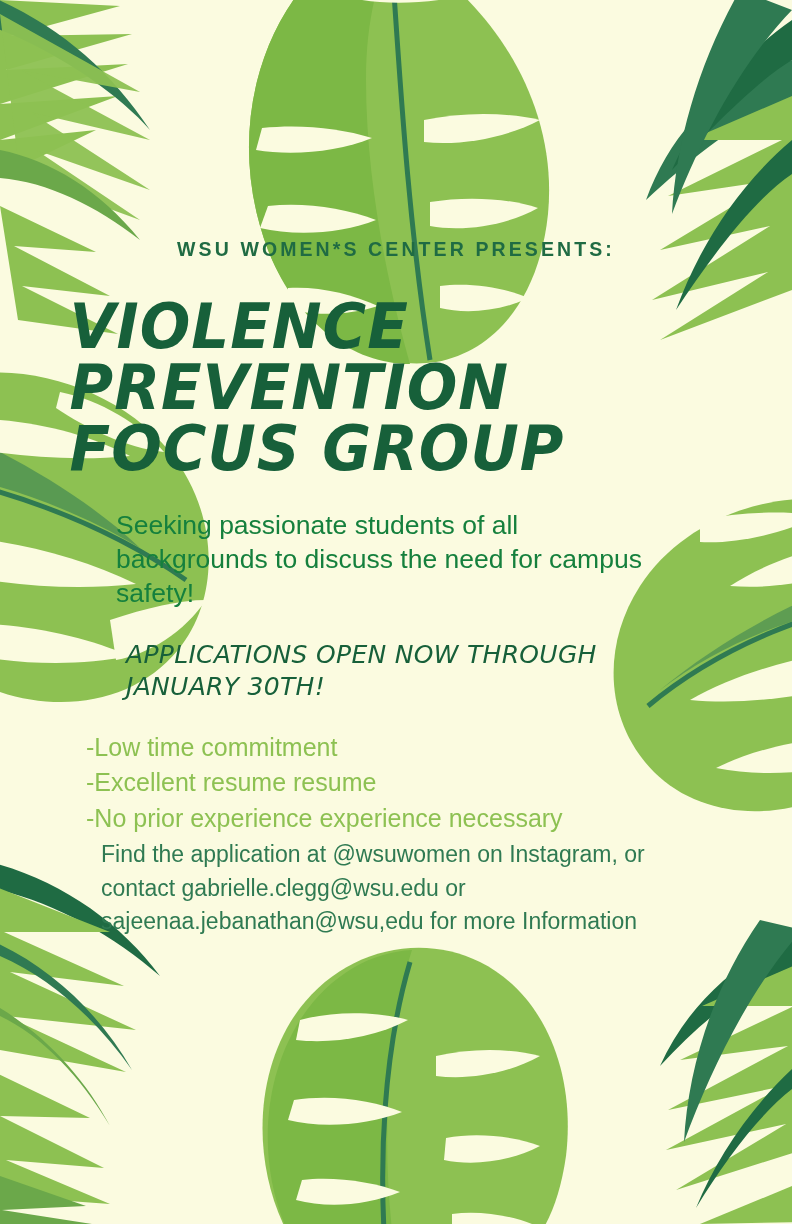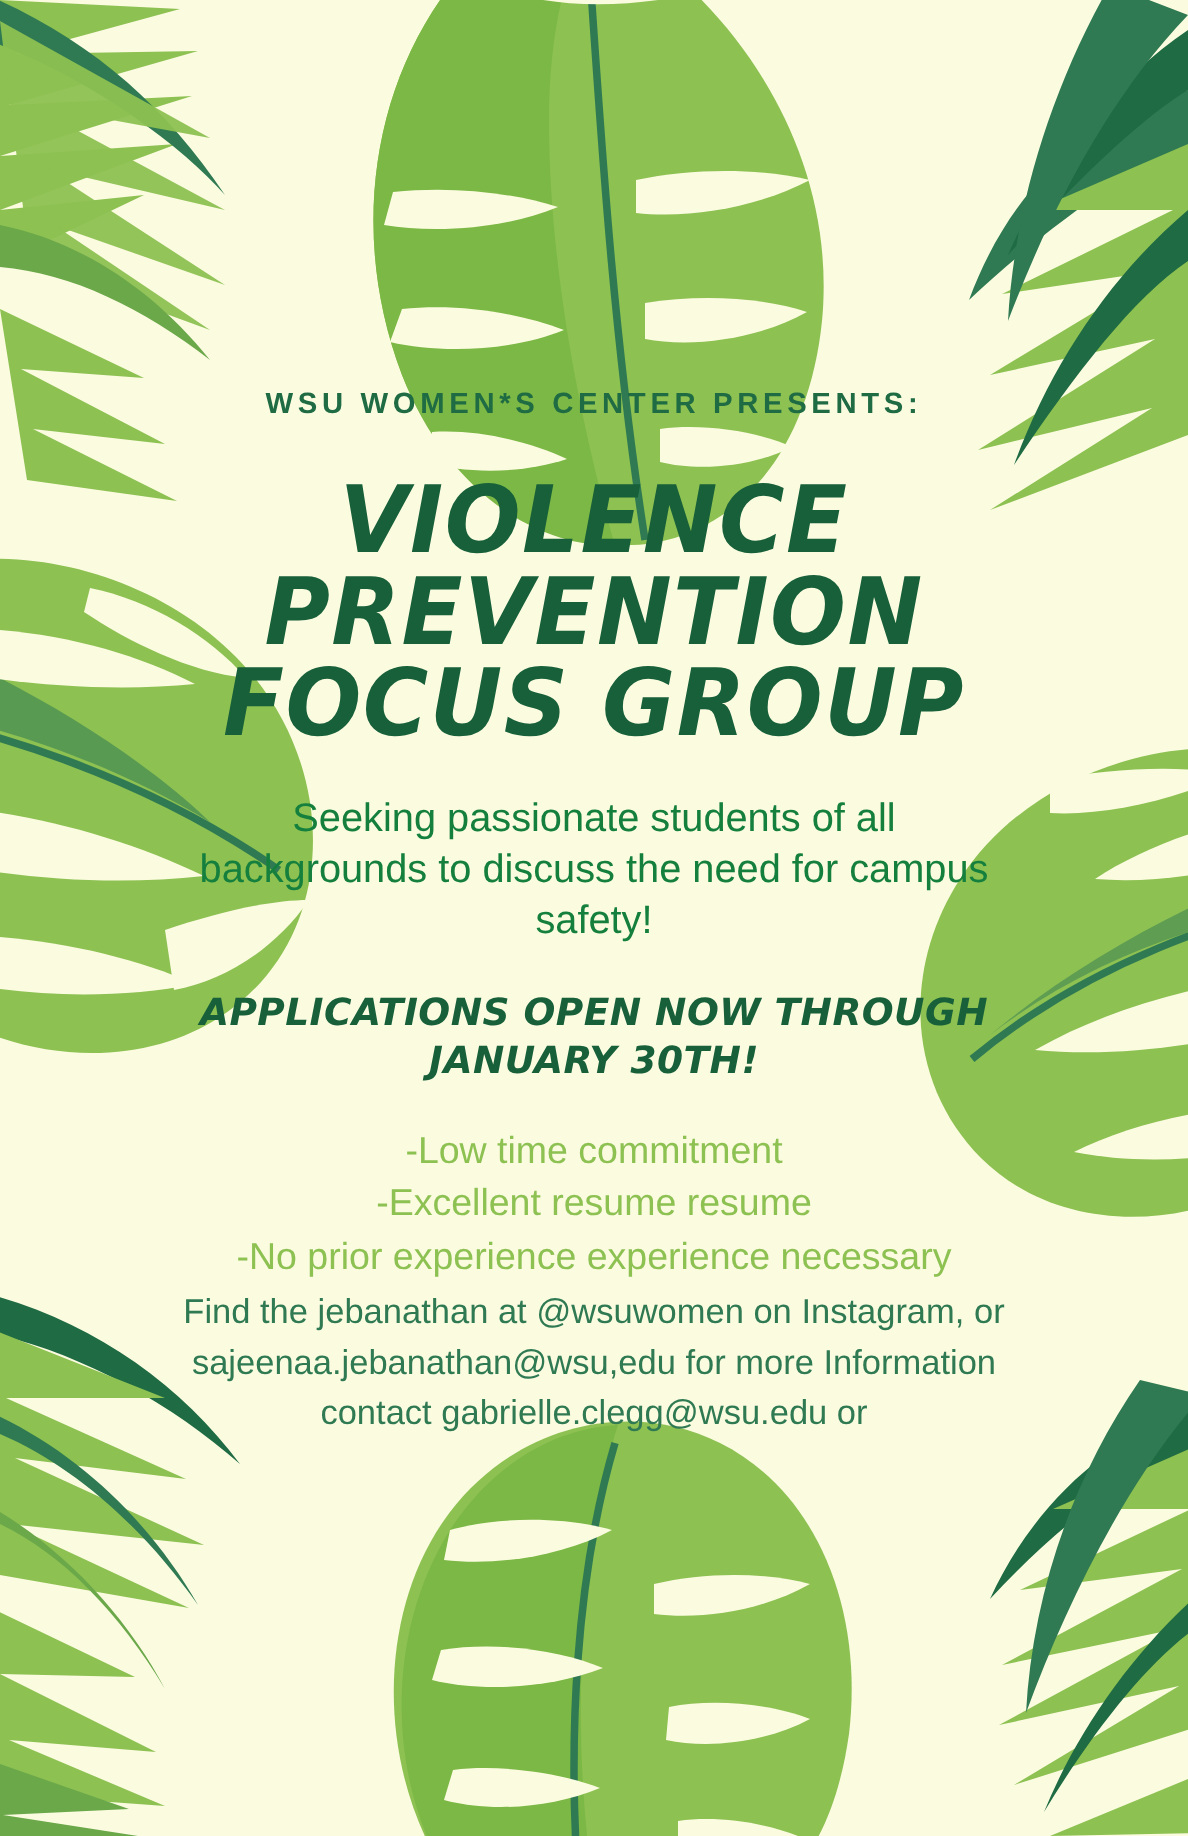--- a/index.html
+++ b/index.html
@@ -27,22 +27,20 @@
     height: 1224px;
     pointer-events: none;
   }
   .content {
     position: absolute;
     inset: 0;
     z-index: 5;
     display: flex;
     flex-direction: column;
     align-items: center;
-    text-align: center;
-    margin-top: 20px;
   }
   .presents {
     margin-top: 238px;
     font-size: 19.5px;
     font-weight: bold;
     letter-spacing: 3.1px;
     color: #1f6b43;
     text-transform: uppercase;
   }
   .title {
@@ -63,21 +61,21 @@
     width: 560px;
     font-size: 26.5px;
     line-height: 1.28;
     color: #15803d;
     font-weight: 300;
   }
   .deadline {
     margin-top: 28px;
     width: 540px;
     font-family: "DejaVu Sans", sans-serif;
-    font-weight: bold;
+    font-weight: normal;
     font-style: italic;
     font-size: 25px;
     line-height: 1.3;
     letter-spacing: 0.3px;
     color: #17603a;
     text-transform: uppercase;
   }
   .bullets {
     margin-top: 26px;
     width: 620px;
@@ -206,19 +204,19 @@
 
     <div class="deadline">APPLICATIONS OPEN NOW THROUGH JANUARY 30TH!</div>
 
     <div class="bullets">
       <div class="bullet">-Low time commitment</div>
       <div class="bullet">-Excellent resume resume</div>
       <div class="bullet">-No prior experience experience necessary</div>
     </div>
 
     <div class="contact">
-      <div class="contact-line">Find the jebanathan at @wsuwomen on Instagram, or</div>
+      <div class="contact-line">Find the application at @wsuwomen on Instagram, or</div>
+      <div class="contact-line">contact gabrielle.clegg@wsu.edu or</div>
       <div class="contact-line">sajeenaa.jebanathan@wsu,edu for more Information</div>
-      <div class="contact-line">contact gabrielle.clegg@wsu.edu or</div>
     </div>
 
   </div>
 </div>
 
 </body></html>

